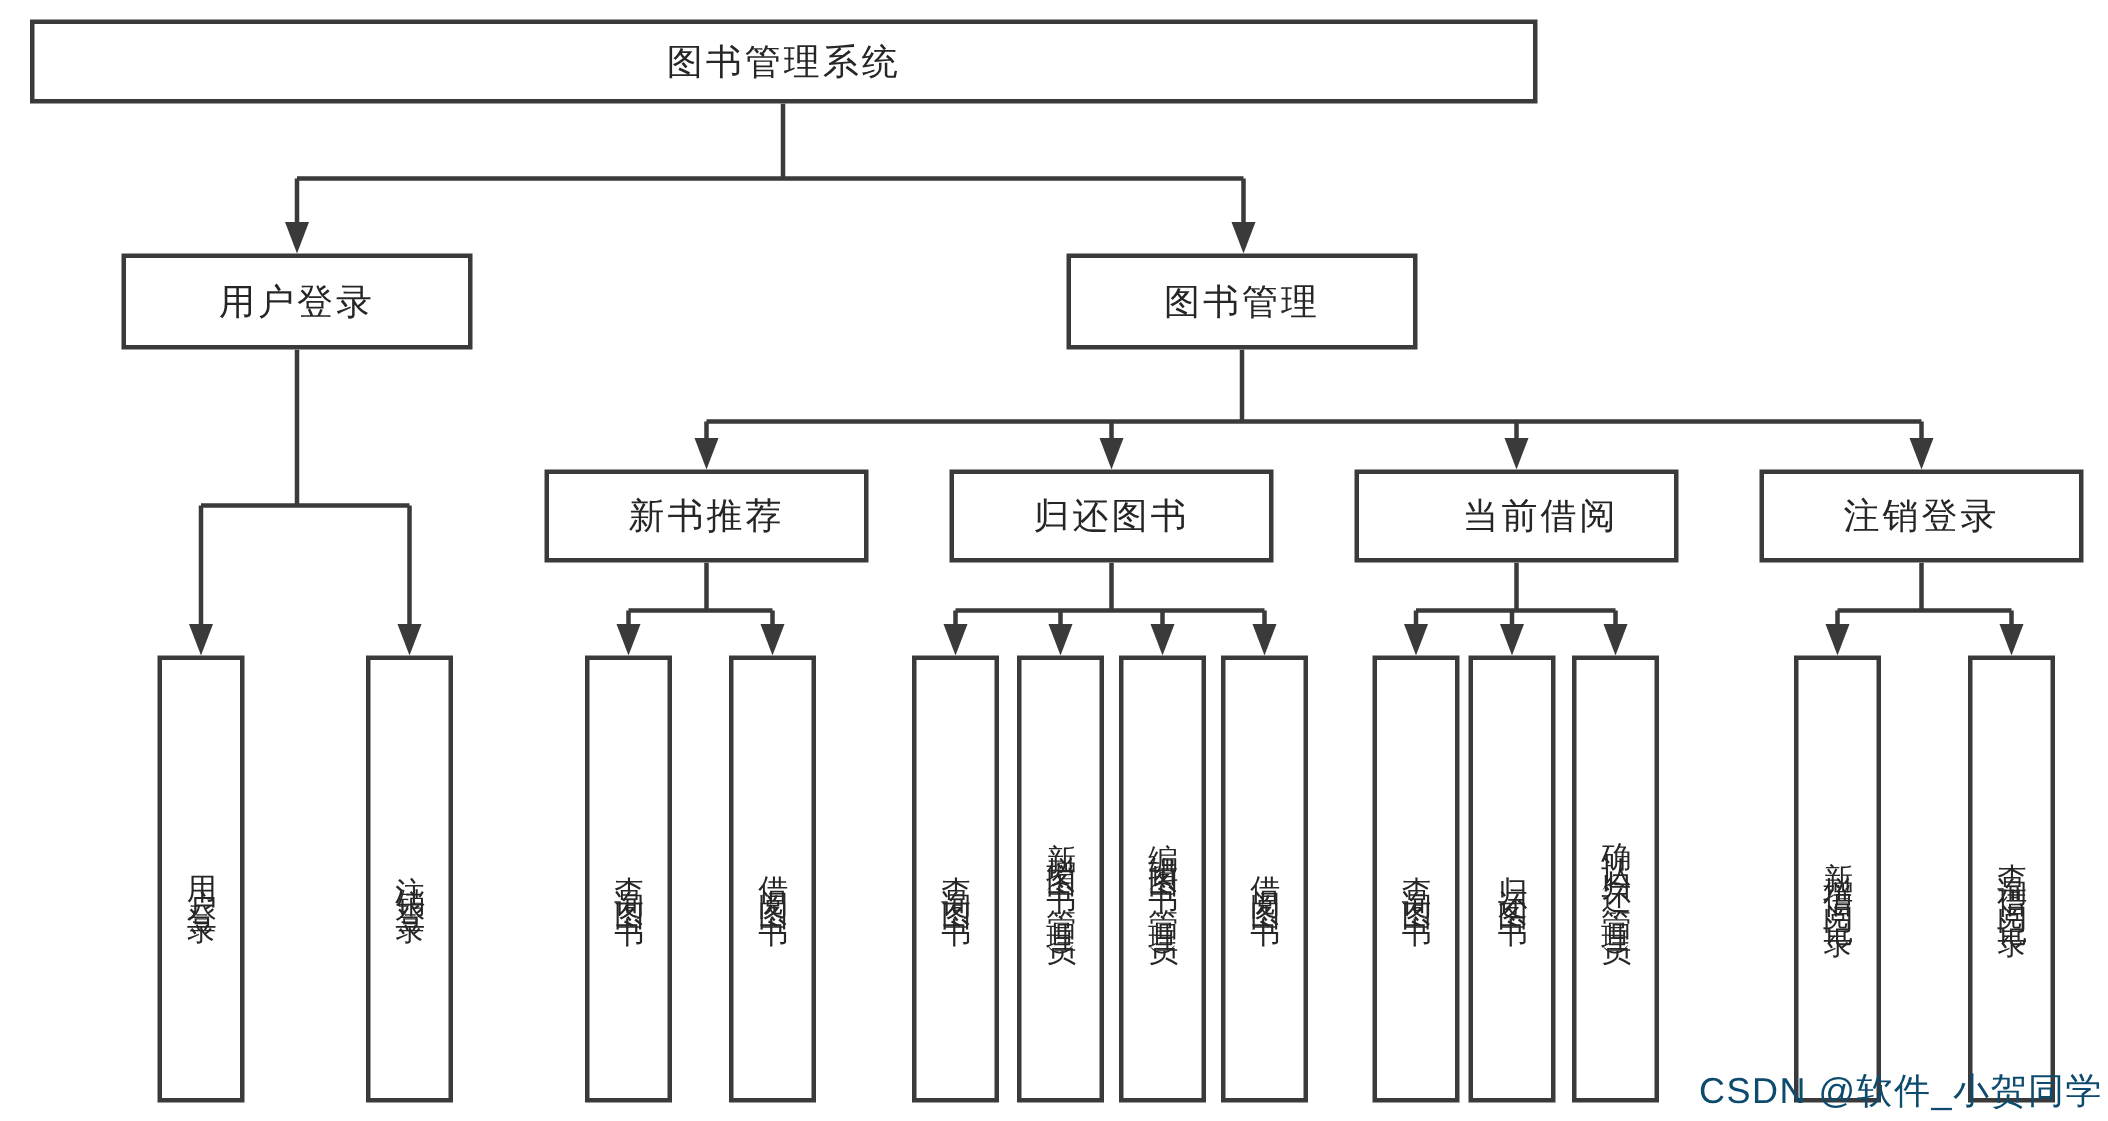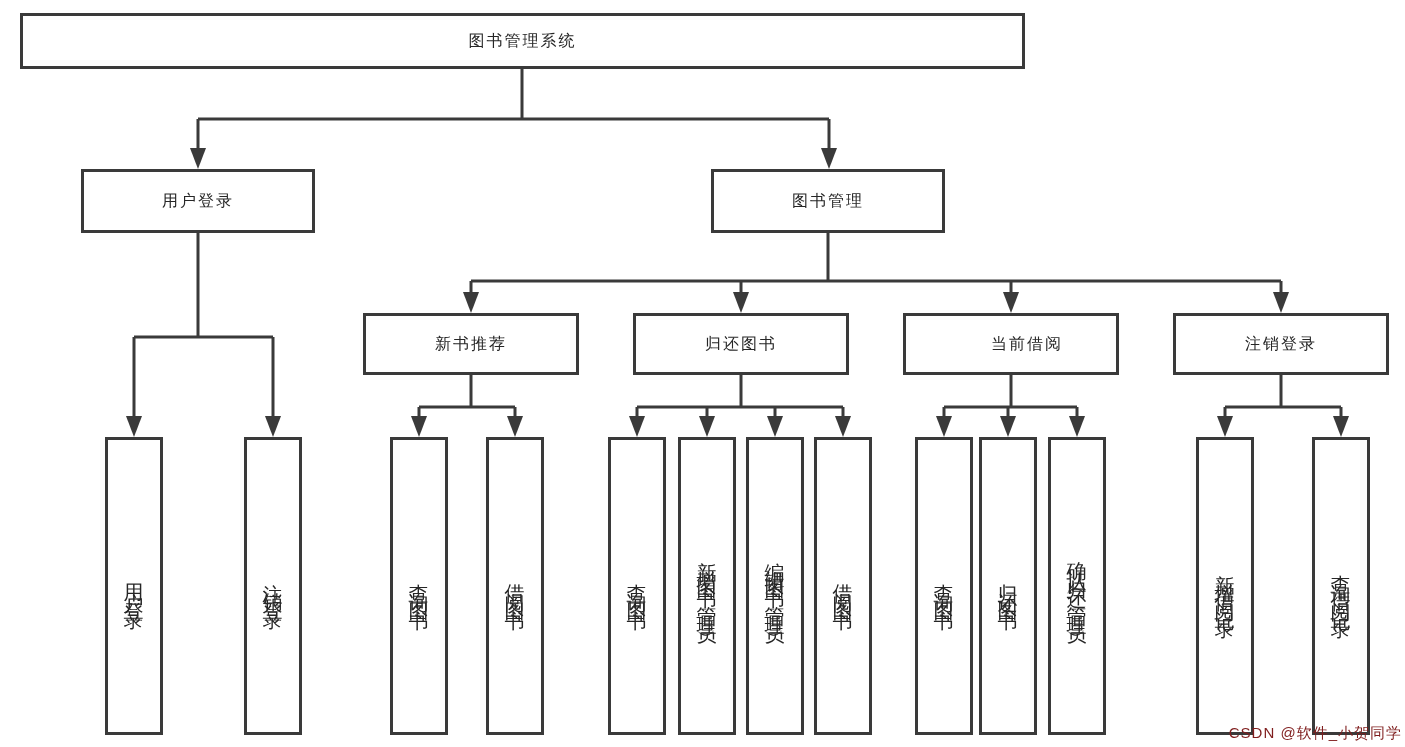--- a/index.html
+++ b/index.html
@@ -18,37 +18,37 @@
     position:absolute;
     box-sizing:border-box;
     border:3px solid #3a3a3a;
     background:#ffffff;
     display:flex;
     align-items:center;
     justify-content:center;
     color:#262626;
   }
   .node.h span{
-    font-size:16px;
+    font-size:24px;
     letter-spacing:2px;
     white-space:nowrap;
   }
   .node.v span{
     writing-mode:vertical-rl;
     text-orientation:mixed;
     font-size:20px;
     letter-spacing:9px;
     line-height:1;
     white-space:nowrap;
   }
   .watermark{
     position:absolute;
     right:3px;bottom:4px;
-    font-size:15px;
-    color:#7f1d1d;
+    font-size:24px;
+    color:#0c4a6e;
     letter-spacing:1px;
     z-index:10;
     white-space:nowrap;
     margin-top:40px;
   }
 </style>
 </head>
 <body>
 
 <div class="stage">

